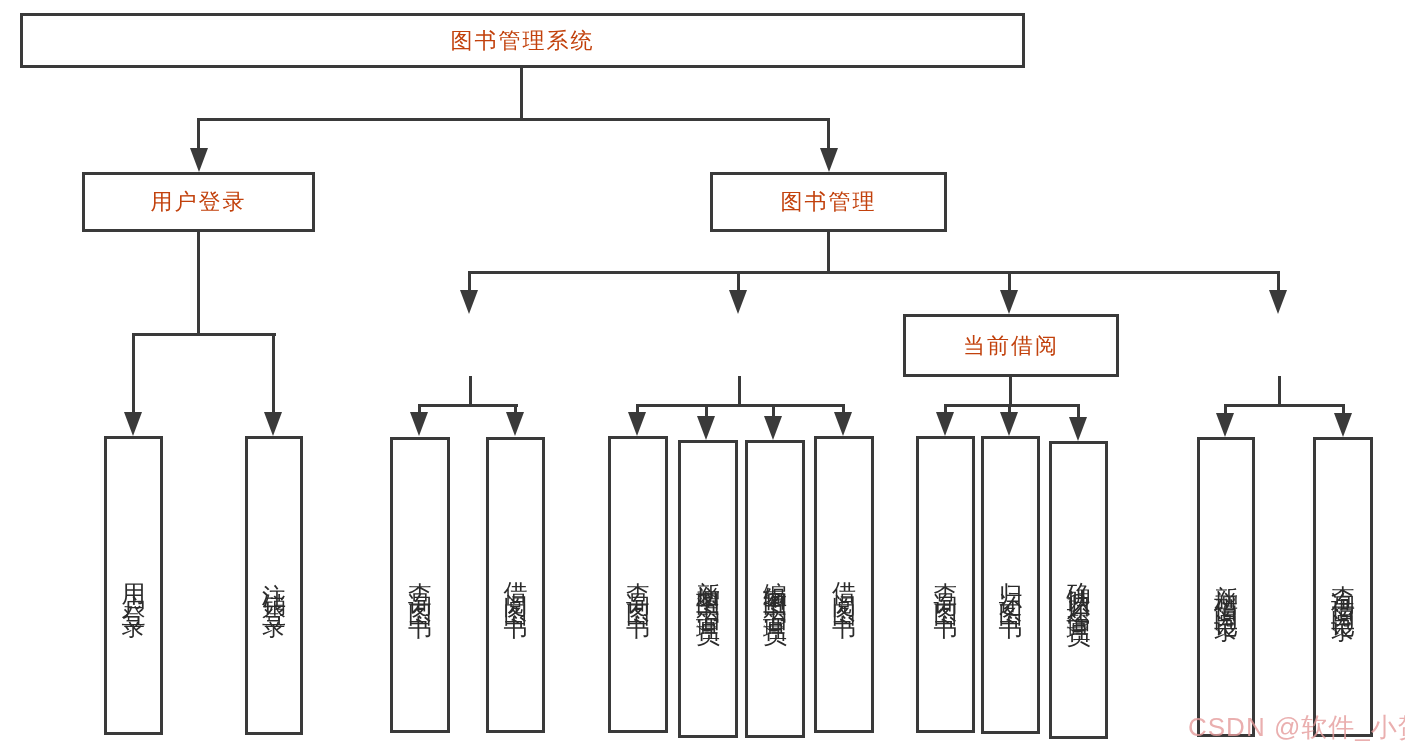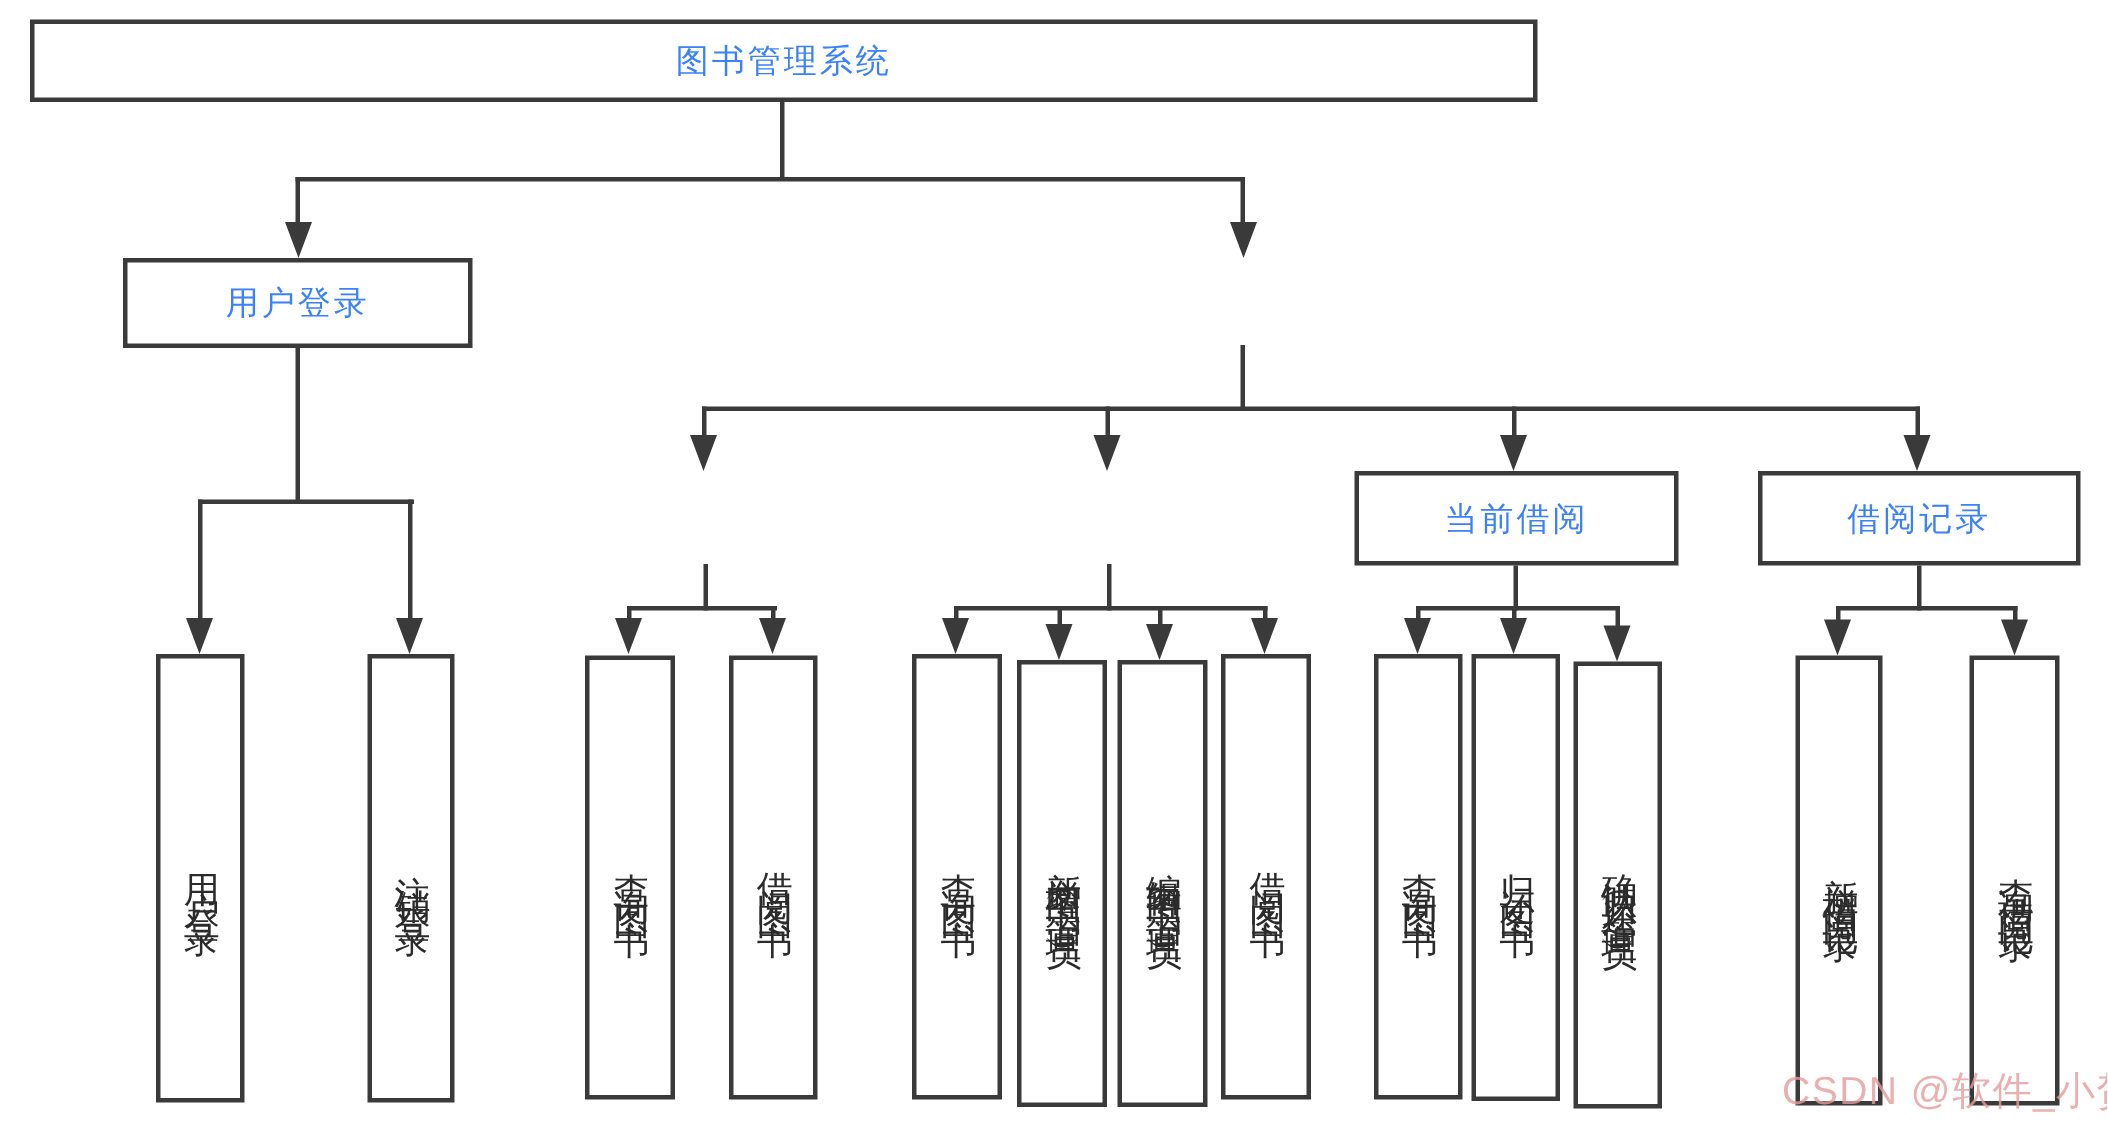--- a/index.html
+++ b/index.html
@@ -17,21 +17,21 @@
     border: 3px solid #3a3a3a;
     box-sizing: border-box;
     display: flex;
     align-items: center;
     justify-content: center;
     z-index: 2;
   }
   .hbox span {
     font-size: 22px;
     letter-spacing: 2px;
-    color: #3b82f6;
+    color: #c2410c;
     white-space: nowrap;
   }
   .vtext {
     writing-mode: vertical-rl;
     text-orientation: mixed;
     font-size: 24px;
     color: #2b2b2b;
     line-height: 1;
     white-space: nowrap;
   }
@@ -128,26 +128,26 @@
   <div class="arrow" style="left:1216px;top:413px"></div>
   <div class="arrow" style="left:1334px;top:413px"></div>
 
   <div class="box hbox" style="left:20px;top:13px;width:1005px;height:55px">
     <span>图书管理系统</span>
   </div>
 
   <div class="box hbox" style="left:82px;top:172px;width:233px;height:60px">
     <span>用户登录</span>
   </div>
+  <div class="box hbox" style="left:710px;top:172px;width:237px;height:60px">
+    <span>图书管理</span>
+  </div>
 
   <div class="box hbox" style="left:903px;top:314px;width:216px;height:63px">
     <span>当前借阅</span>
-  </div>
-  <div class="box hbox" style="left:1172px;top:314px;width:215px;height:63px">
-    <span>借阅记录</span>
   </div>
 
   <div class="box" style="left:104px;top:436px;width:59px;height:299px">
     <span class="vtext wide">用户登录</span>
   </div>
   <div class="box" style="left:245px;top:436px;width:58px;height:299px">
     <span class="vtext wide">注销登录</span>
   </div>
 
   <div class="box" style="left:390px;top:437px;width:60px;height:296px">

